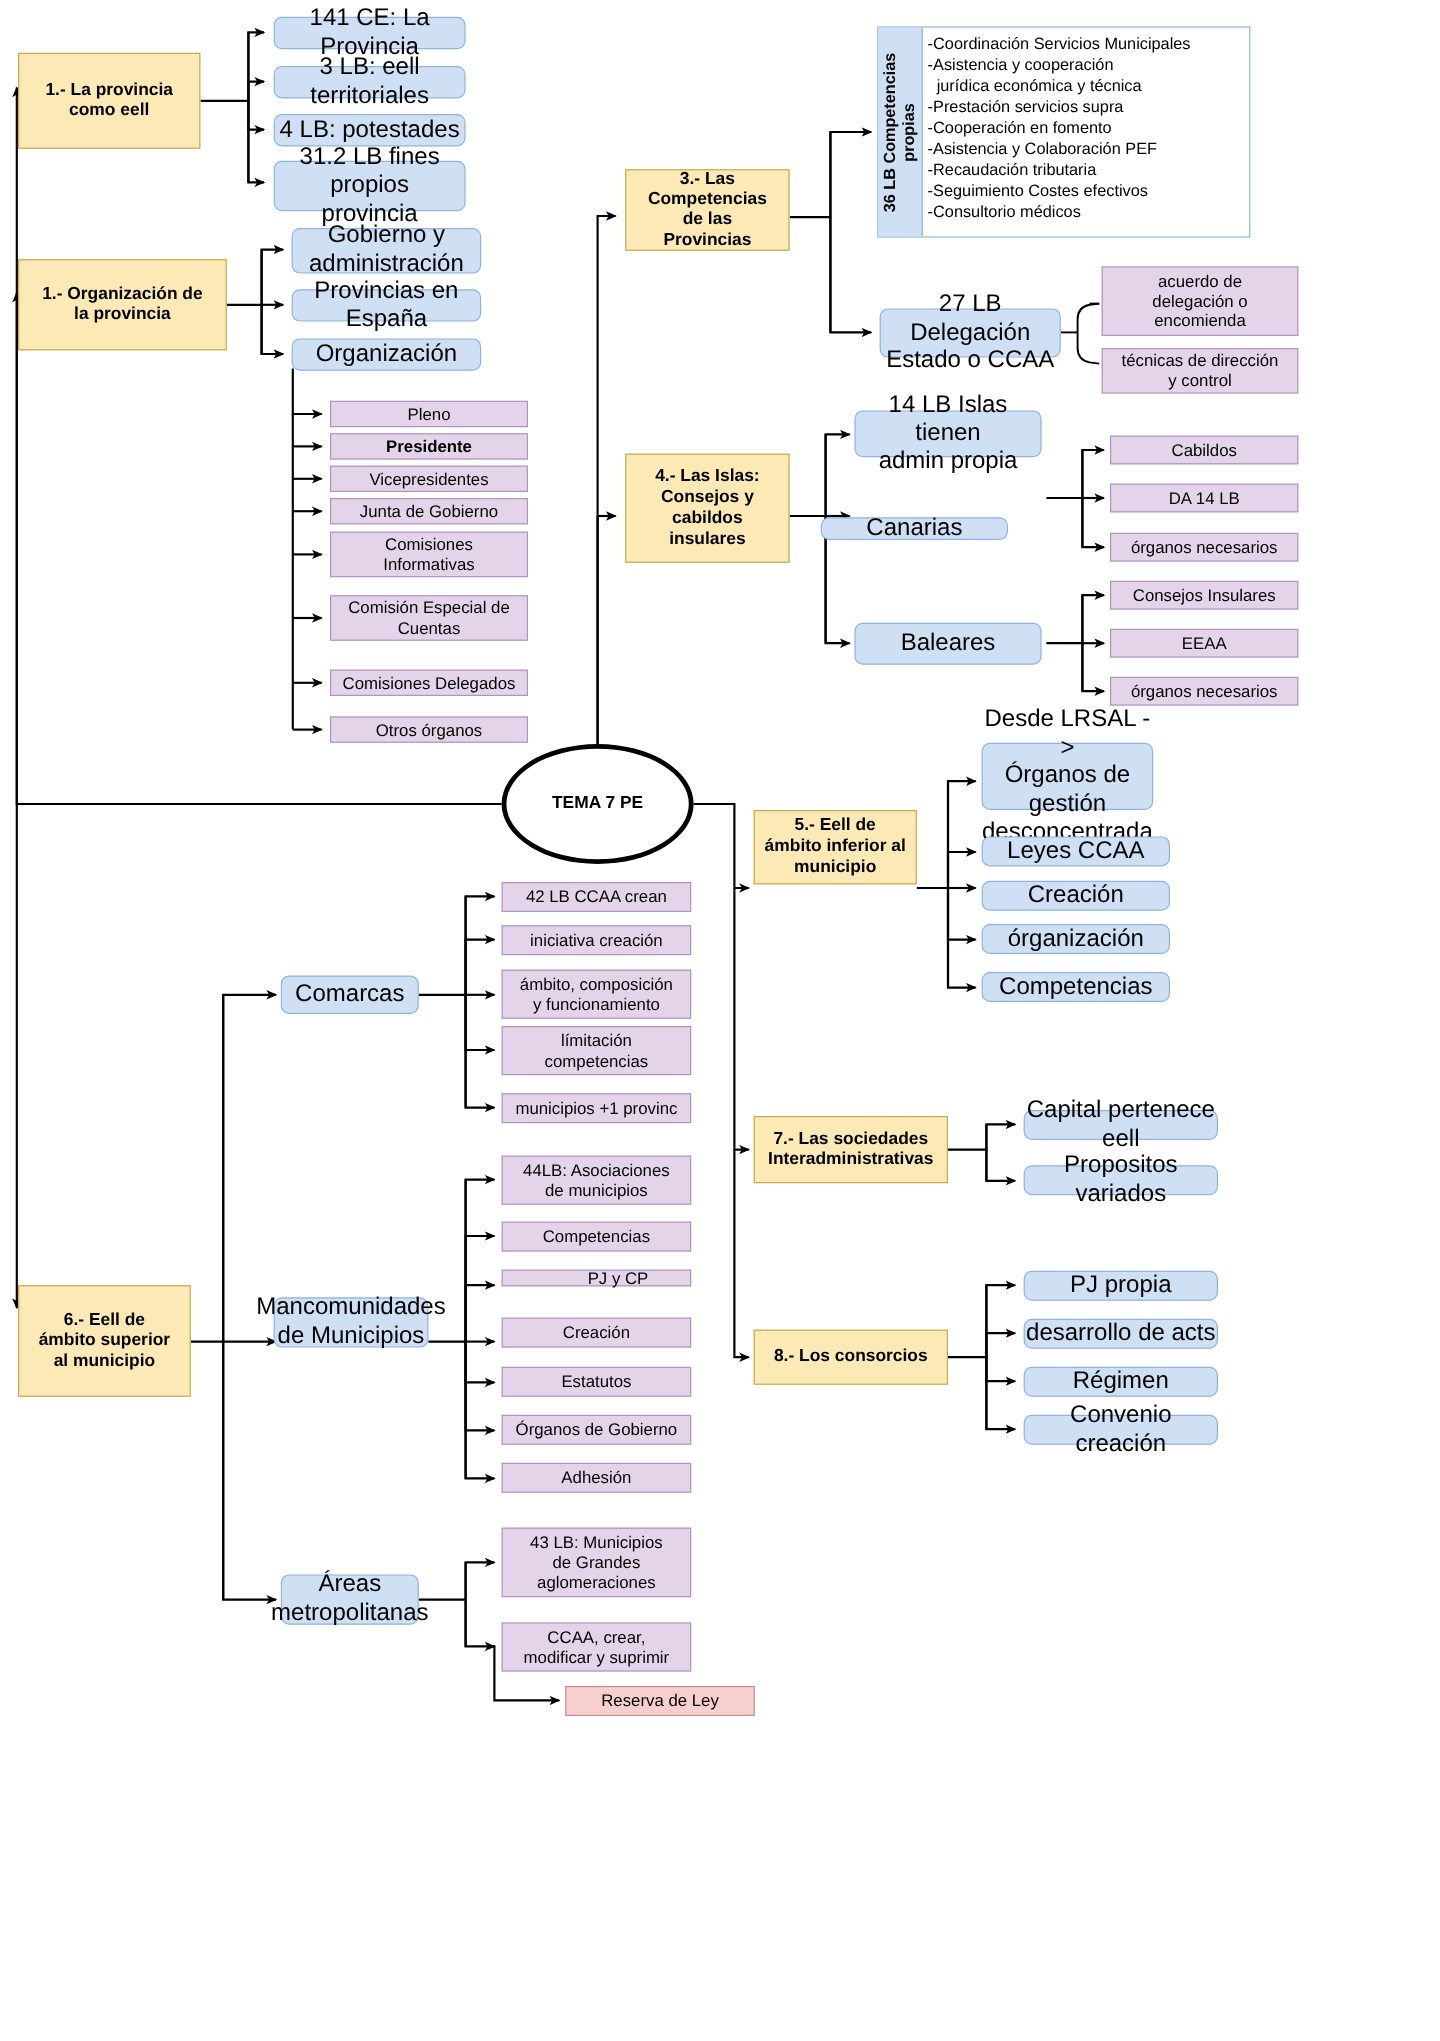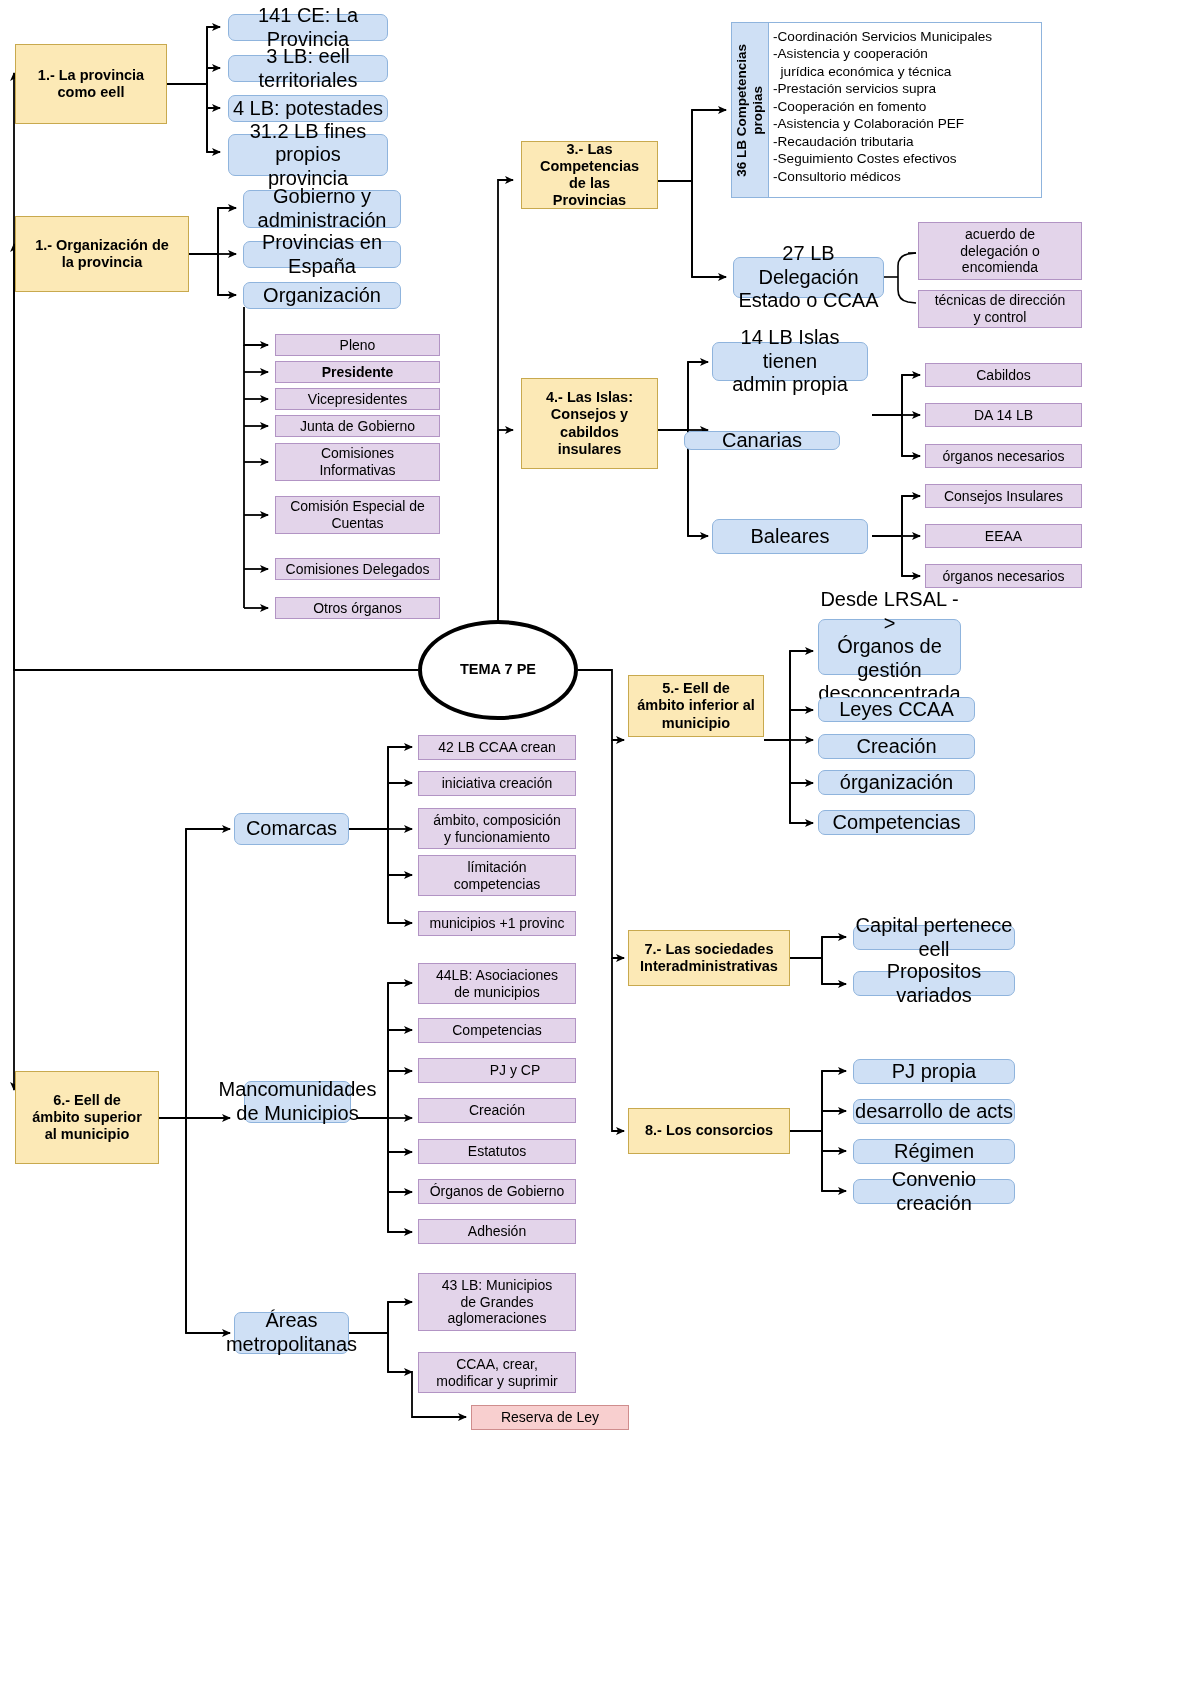--- a/index.html
+++ b/index.html
@@ -239,37 +239,37 @@
   <div class="node blue" style="left:818px;top:697px;width:157px;height:25px;white-space:pre-line;">Leyes CCAA</div>
   <div class="node blue" style="left:818px;top:734px;width:157px;height:25px;white-space:pre-line;">Creación</div>
   <div class="node blue" style="left:818px;top:770px;width:157px;height:25px;white-space:pre-line;">órganización</div>
   <div class="node blue" style="left:818px;top:810px;width:157px;height:25px;white-space:pre-line;">Competencias</div>
 
   <div class="node main" style="left:15px;top:1071px;width:144px;height:93px;white-space:pre-line;">6.- Eell de
 ámbito superior
 al municipio</div>
 
   <div class="node blue" style="left:234px;top:813px;width:115px;height:32px;white-space:pre-line;">Comarcas</div>
-  <div class="node blue" style="left:228px;top:1081px;width:107px;height:42px;white-space:pre-line;margin-left:16px;">Mancomunidades
+  <div class="node blue" style="left:228px;top:1081px;width:129px;height:42px;white-space:pre-line;">Mancomunidades
 de Municipios</div>
   <div class="node blue" style="left:234px;top:1312px;width:115px;height:42px;white-space:pre-line;">Áreas
 metropolitanas</div>
 
   <div class="node purple" style="left:418px;top:735px;width:158px;height:25px;white-space:pre-line;">42 LB CCAA crean</div>
   <div class="node purple" style="left:418px;top:771px;width:158px;height:25px;white-space:pre-line;">iniciativa creación</div>
   <div class="node purple" style="left:418px;top:808px;width:158px;height:41px;white-space:pre-line;">ámbito, composición
 y funcionamiento</div>
   <div class="node purple" style="left:418px;top:855px;width:158px;height:41px;white-space:pre-line;">límitación
 competencias</div>
   <div class="node purple" style="left:418px;top:911px;width:158px;height:25px;white-space:pre-line;">municipios +1 provinc</div>
 
   <div class="node purple" style="left:418px;top:963px;width:158px;height:41px;white-space:pre-line;">44LB: Asociaciones
 de municipios</div>
   <div class="node purple" style="left:418px;top:1018px;width:158px;height:25px;white-space:pre-line;">Competencias</div>
-  <div class="node purple" style="left:418px;top:1058px;width:158px;height:25px;white-space:pre-line;padding-left:36px;">PJ y CP</div>
+  <div class="node purple" style="left:418px;top:1058px;width:158px;height:14px;white-space:pre-line;padding-left:36px;">PJ y CP</div>
   <div class="node purple" style="left:418px;top:1098px;width:158px;height:25px;white-space:pre-line;">Creación</div>
   <div class="node purple" style="left:418px;top:1139px;width:158px;height:25px;white-space:pre-line;">Estatutos</div>
   <div class="node purple" style="left:418px;top:1179px;width:158px;height:25px;white-space:pre-line;">Órganos de Gobierno</div>
   <div class="node purple" style="left:418px;top:1219px;width:158px;height:25px;white-space:pre-line;">Adhesión</div>
 
   <div class="node purple" style="left:418px;top:1273px;width:158px;height:58px;white-space:pre-line;">43 LB: Municipios
 de Grandes
 aglomeraciones</div>
   <div class="node purple" style="left:418px;top:1352px;width:158px;height:41px;white-space:pre-line;">CCAA, crear,
 modificar y suprimir</div>

